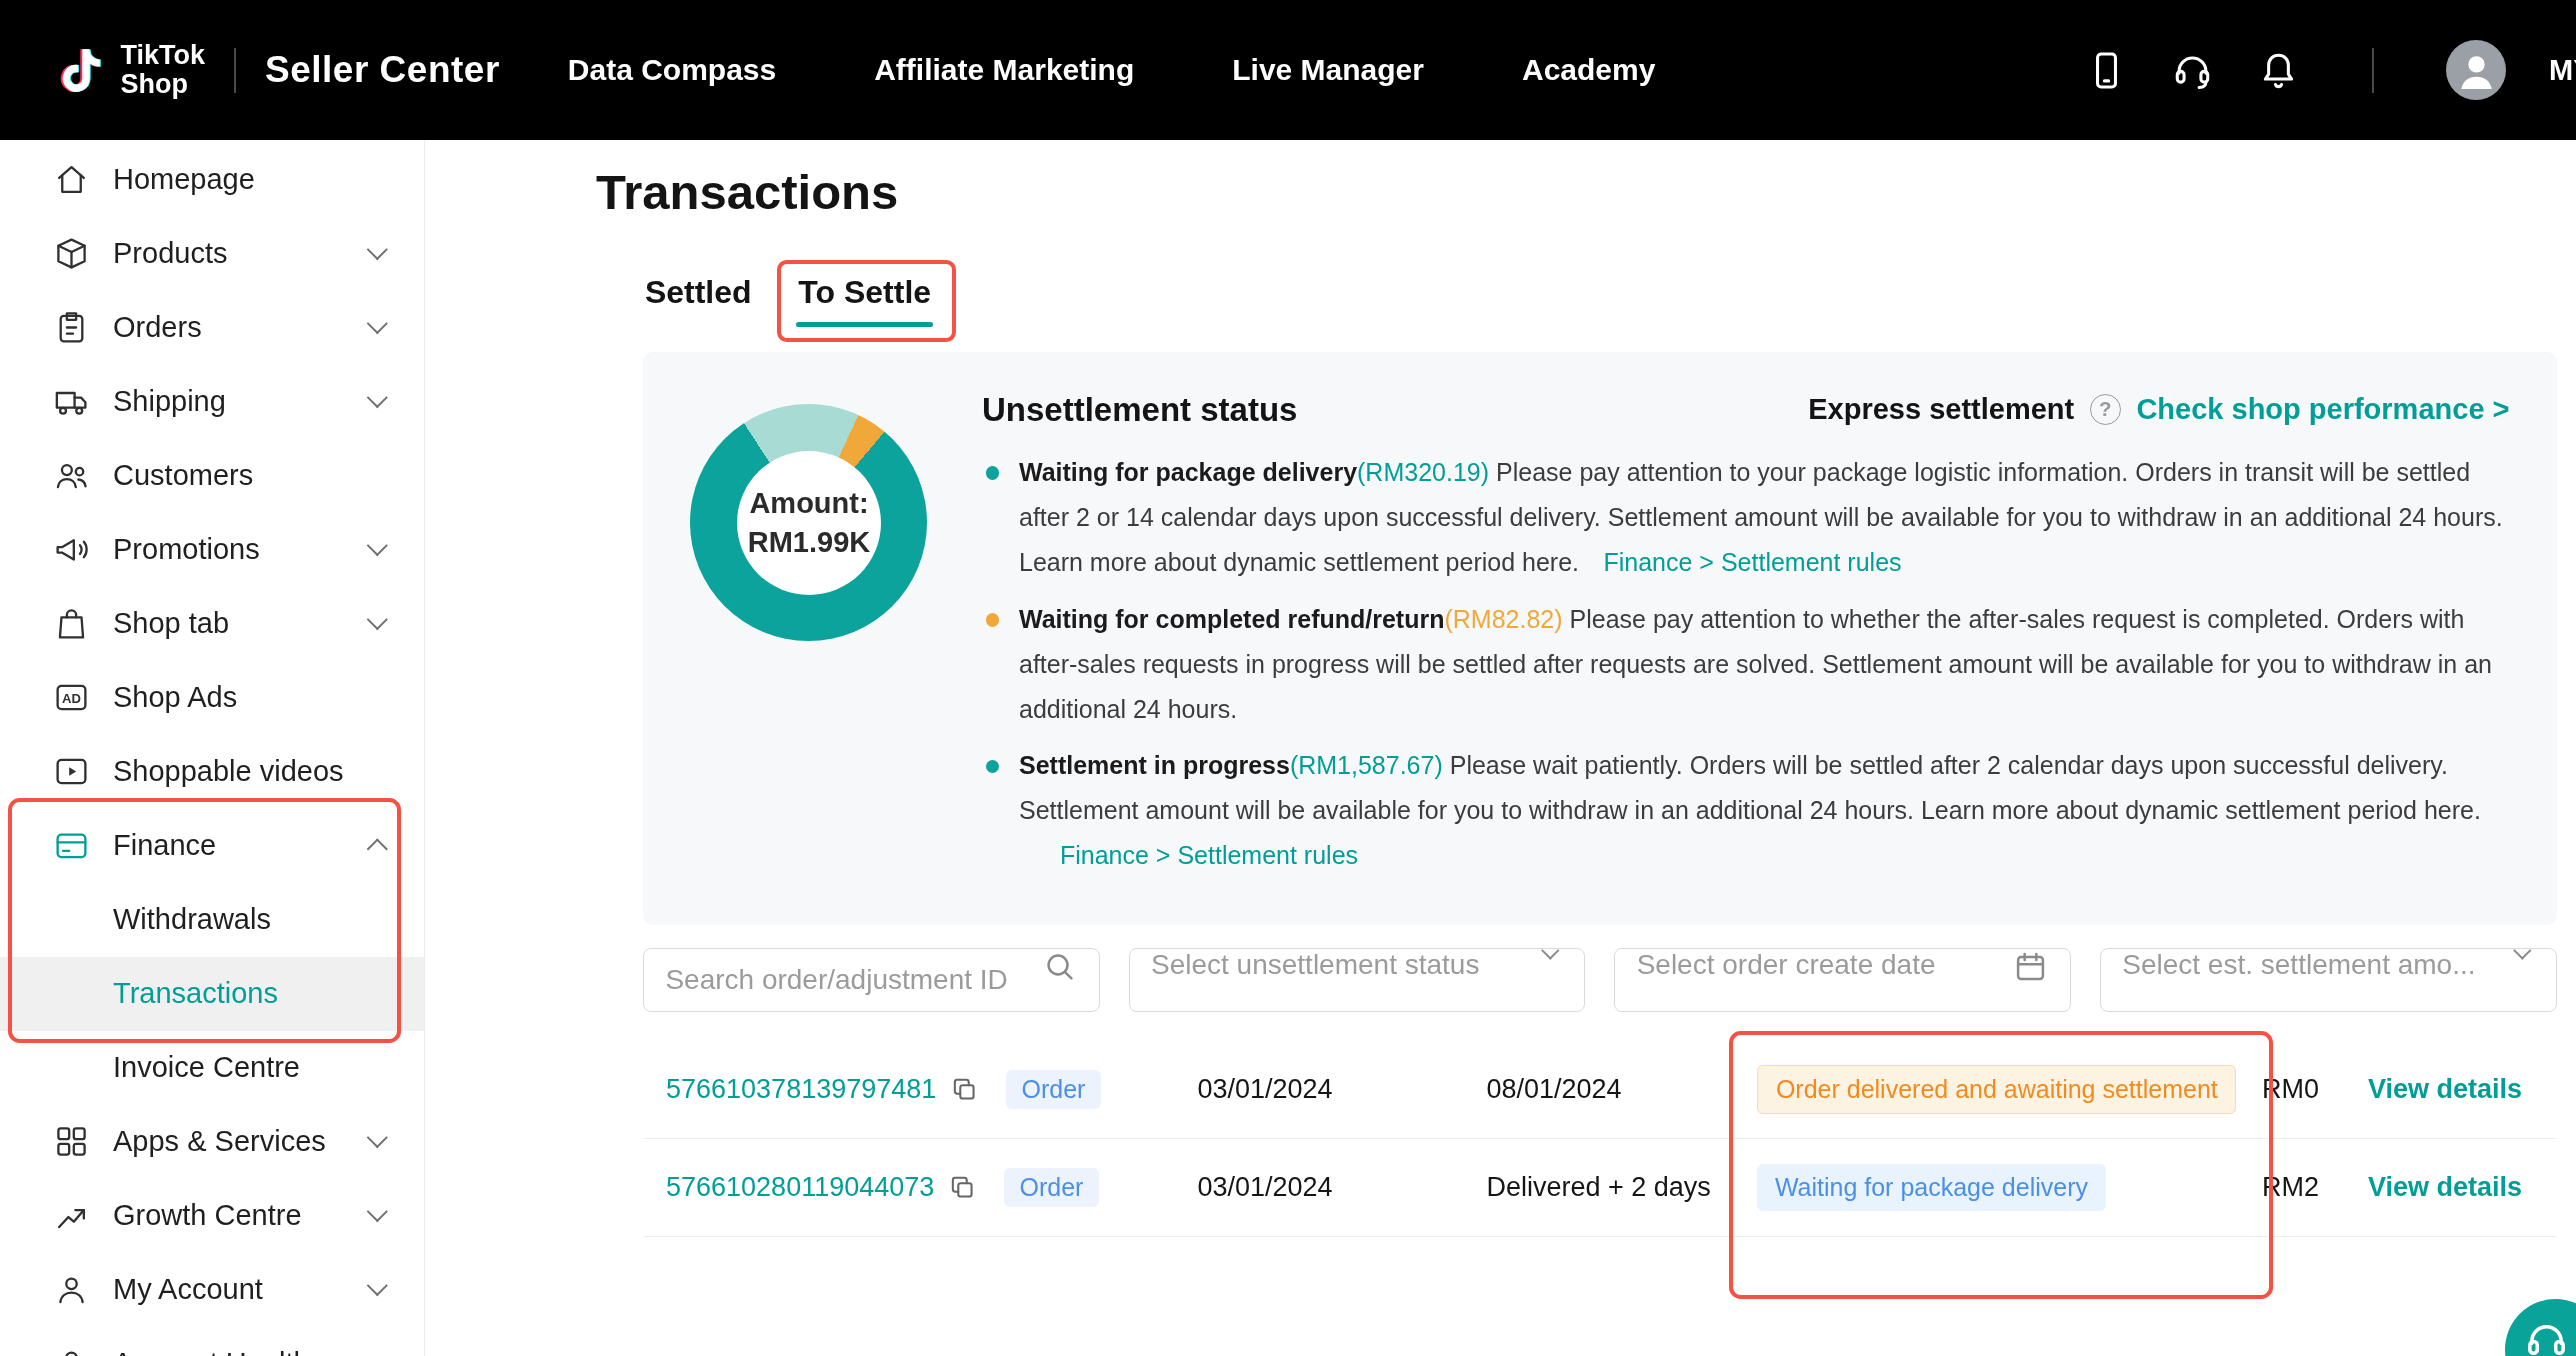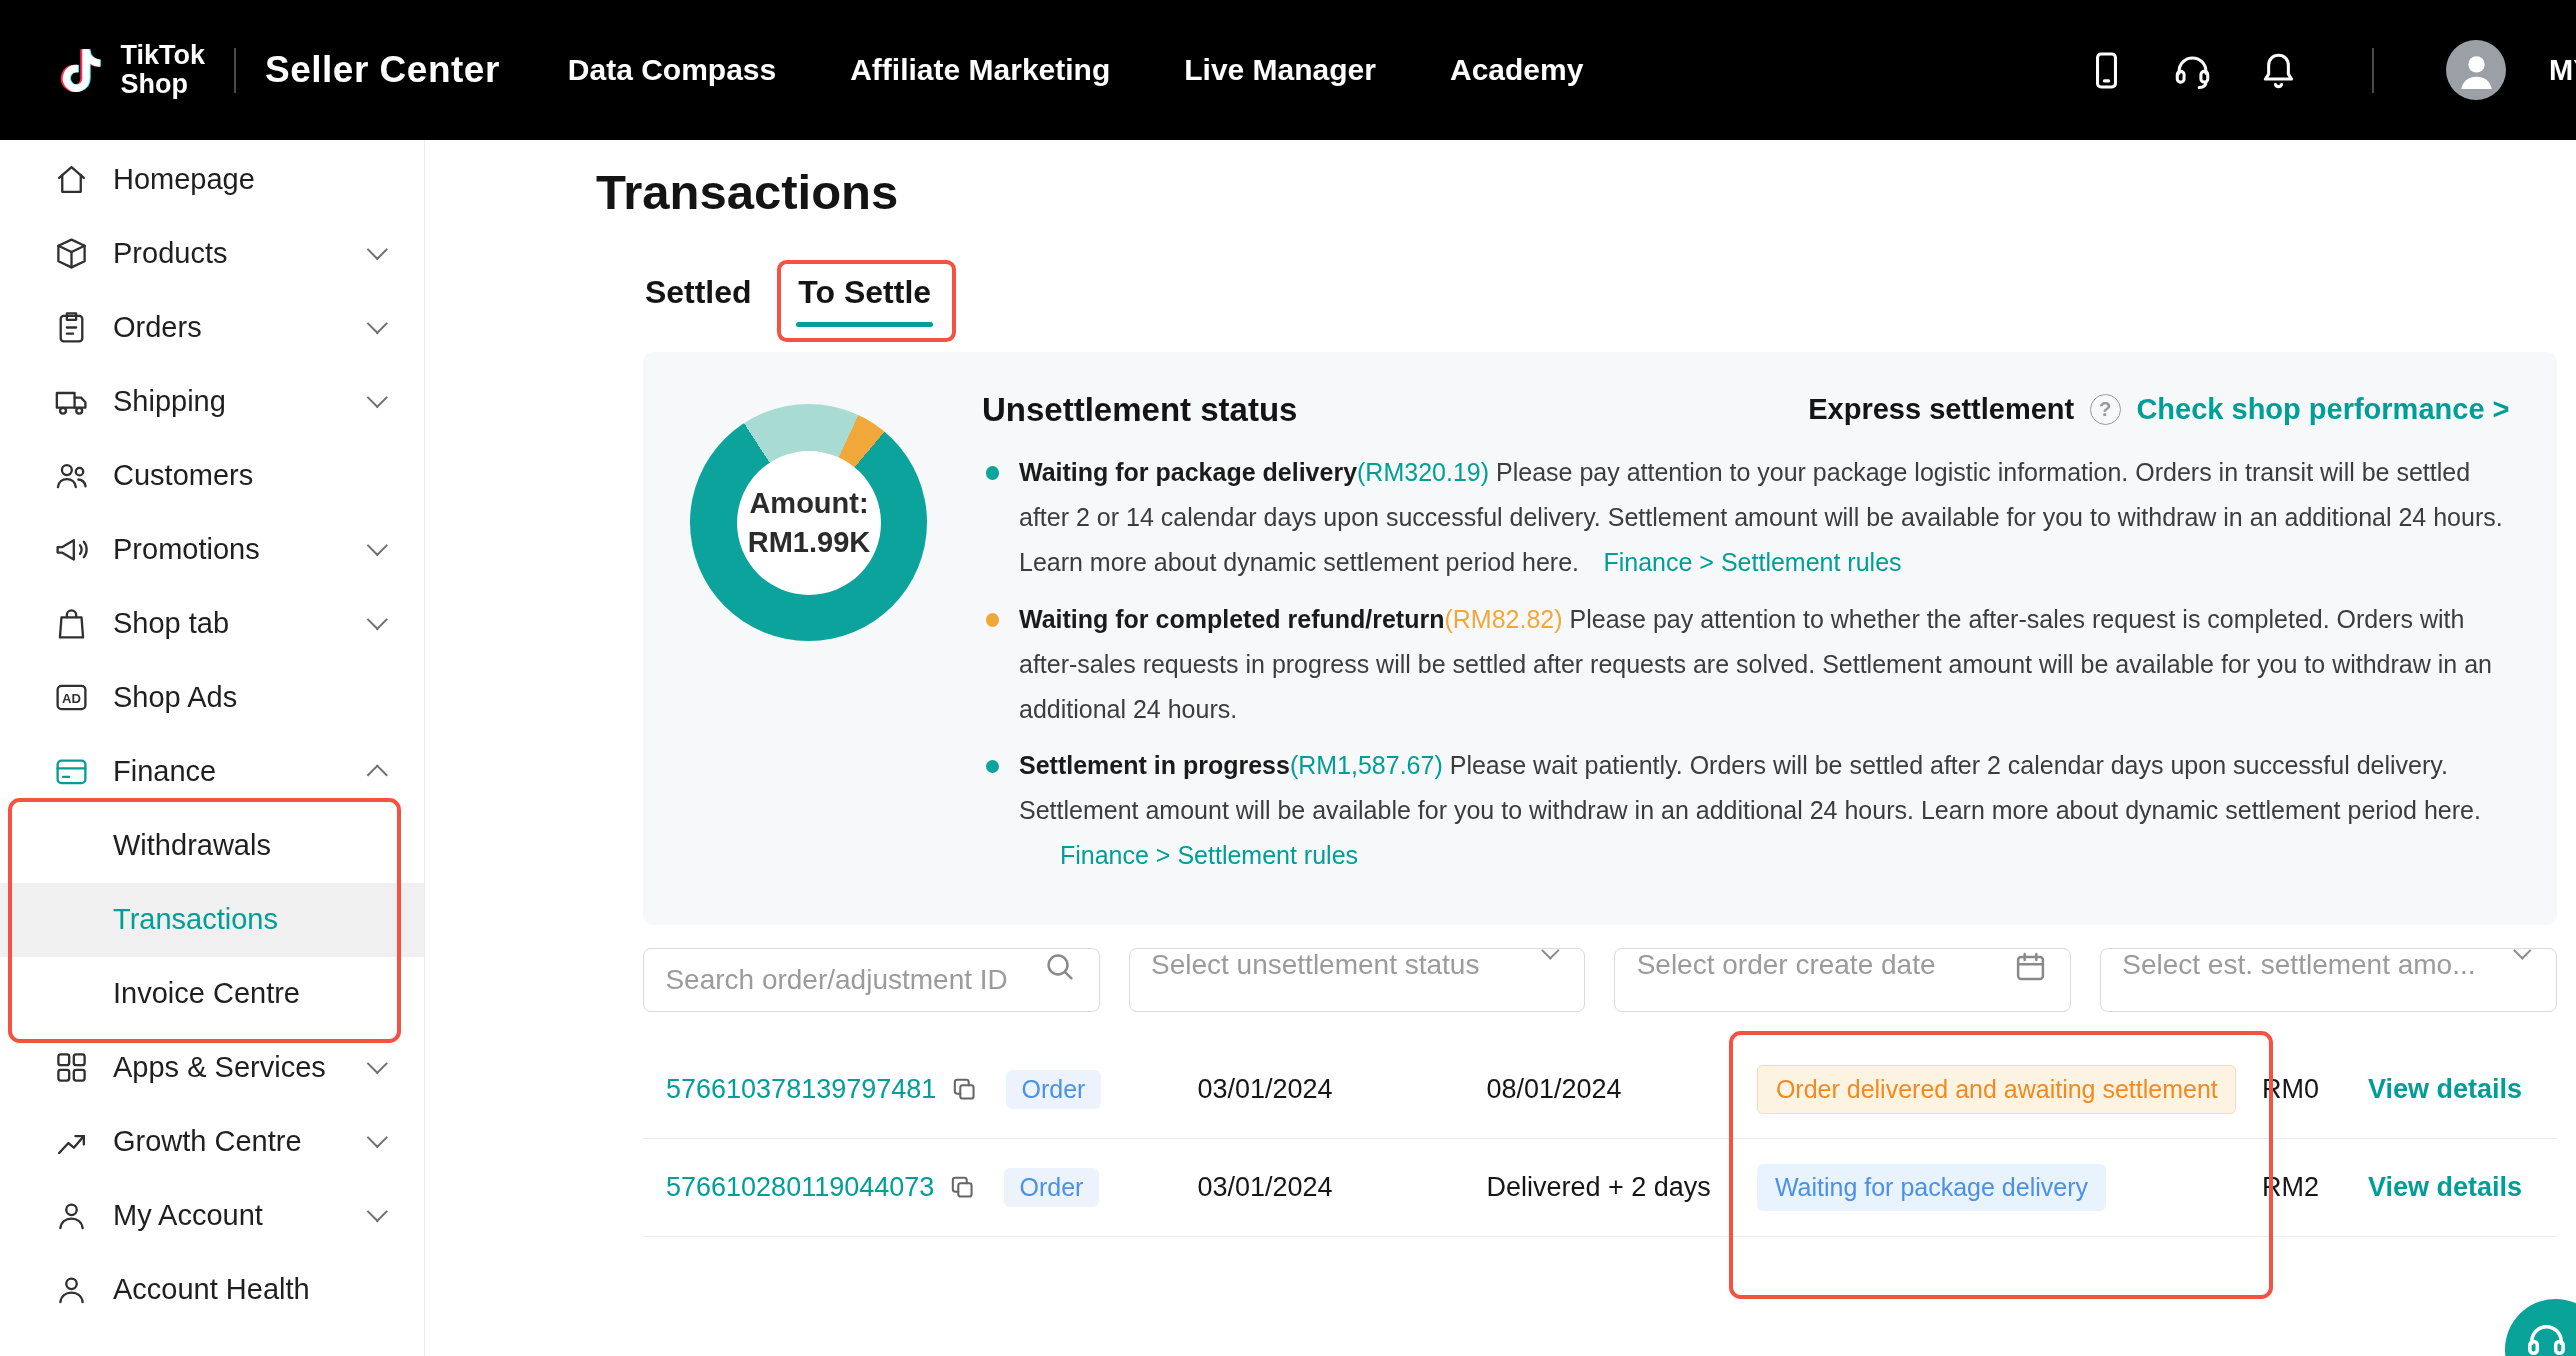--- a/index.html
+++ b/index.html
@@ -13,21 +13,21 @@
   body{position:relative;overflow:hidden;background:#fff;font-family:"Liberation Sans",sans-serif;color:#161616}
   svg{display:block}
 
   
   .topbar{position:absolute;left:0;top:0;width:100%;height:140px;background:#000;display:flex;align-items:center;padding-left:56px;color:#fff;z-index:20}
   .logo{display:flex;align-items:center;gap:13.6px}
   .note-icon svg{width:51px;height:51px;fill:#fff;filter:drop-shadow(1.9px 0 #25f4ee) drop-shadow(-1.9px 0 #fe2c55)}
   .logo-text{font-size:27px;font-weight:700;line-height:29px}
   .vdiv{width:1.9px;height:45px;background:#4a4a4a;margin:0 29px}
   .product-title{font-size:37px;font-weight:600;margin-right:68px;letter-spacing:0.5px}
-  .topnav{display:flex;align-items:center;gap:74px;font-size:30px;font-weight:600}
+  .topnav{display:flex;align-items:center;gap:98px;font-size:30px;font-weight:600}
   .topnav .nav-item{cursor:pointer}
   .top-right{margin-left:auto;display:flex;align-items:center;gap:43px;margin-right:-41px}
   .t-icon svg{width:43px;height:43px;stroke:#fff;stroke-width:1.7;fill:none;stroke-linecap:round;stroke-linejoin:round}
   .avatar{width:60px;height:60px;border-radius:50%;background:#9aa0a6;display:flex;align-items:center;justify-content:center;overflow:hidden}
   .avatar svg{width:49px;height:49px}
   .profile-label{font-size:29px;font-weight:600;color:#fff;width:68px}
 
   
   .sidebar{position:absolute;left:0;top:125px;width:425px;bottom:0;background:#fff;border-right:1px solid #ececec;padding-top:17.5px;overflow:hidden;z-index:10}
   .side-item{display:flex;align-items:center;height:74px;padding:0 39px 0 53px;font-size:29px;color:#1f1f1f;cursor:pointer;position:relative}
@@ -246,20 +246,29 @@
     <span class="chev down"></span>
   </div>
   <div class="side-item">
     <span class="s-icon">
         <svg viewBox="0 0 24 24" style="font-size:30px">
           <rect x="3" y="4.5" width="18" height="15" rx="2.5"></rect>
           <text x="12" y="15.5" text-anchor="middle" font-size="8.5" font-weight="bold" fill="#303030" stroke="none">AD</text>
         </svg>
       </span>
     <span class="s-label">Shop Ads</span>
+  </div>
+  <div class="side-item">
+    <span class="s-icon">
+        <svg viewBox="0 0 24 24">
+          <rect x="3" y="4.5" width="18" height="15" rx="2.5"></rect>
+          <path d="M10.5 9.2 15 12l-4.5 2.8z" fill="#303030" stroke="none"></path>
+        </svg>
+      </span>
+    <span class="s-label">Shoppable videos</span>
   </div>
   <div class="side-item finance">
     <span class="s-icon">
         <svg viewBox="0 0 24 24">
           <rect x="3" y="5" width="18" height="14.5" rx="2.5"></rect>
           <path d="M3 10h18"></path>
           <path d="M6.5 15.5h4"></path>
         </svg>
       </span>
     <span class="s-label">Finance</span>

